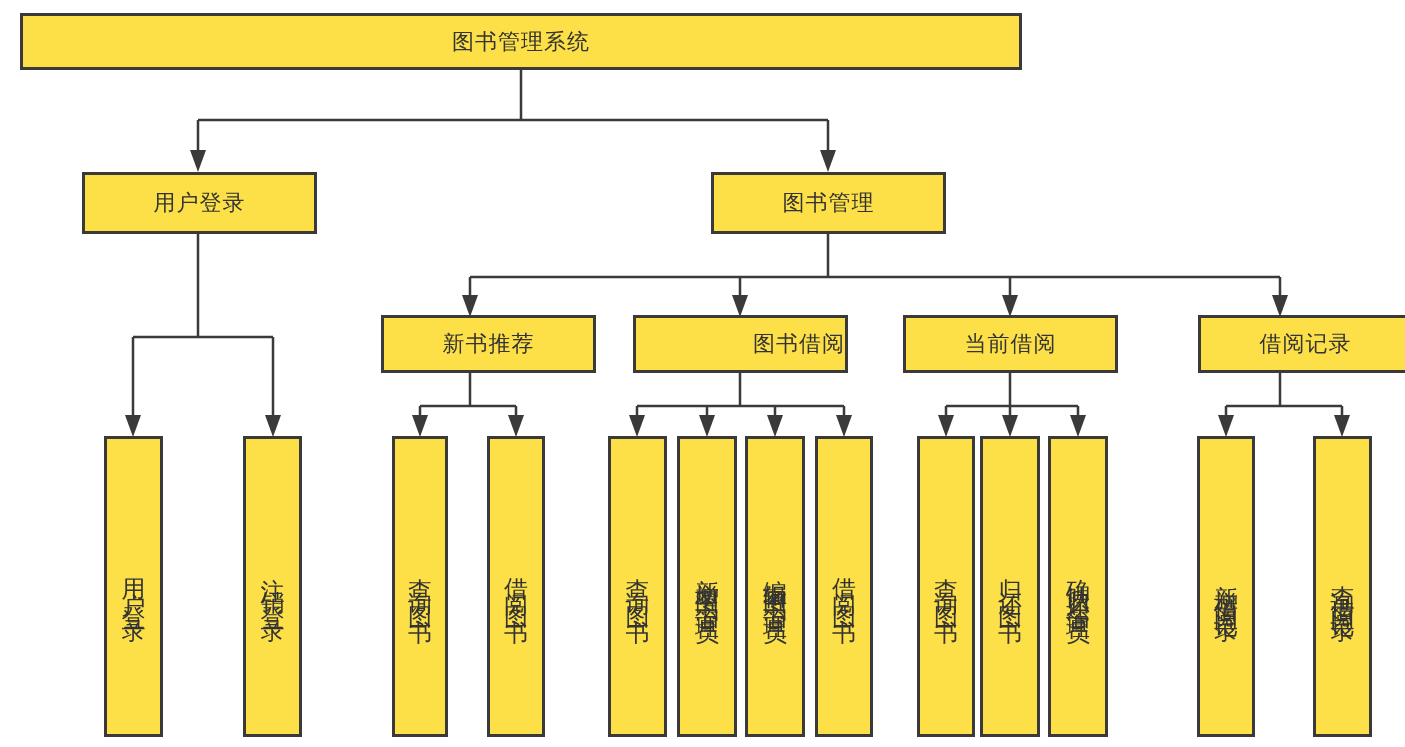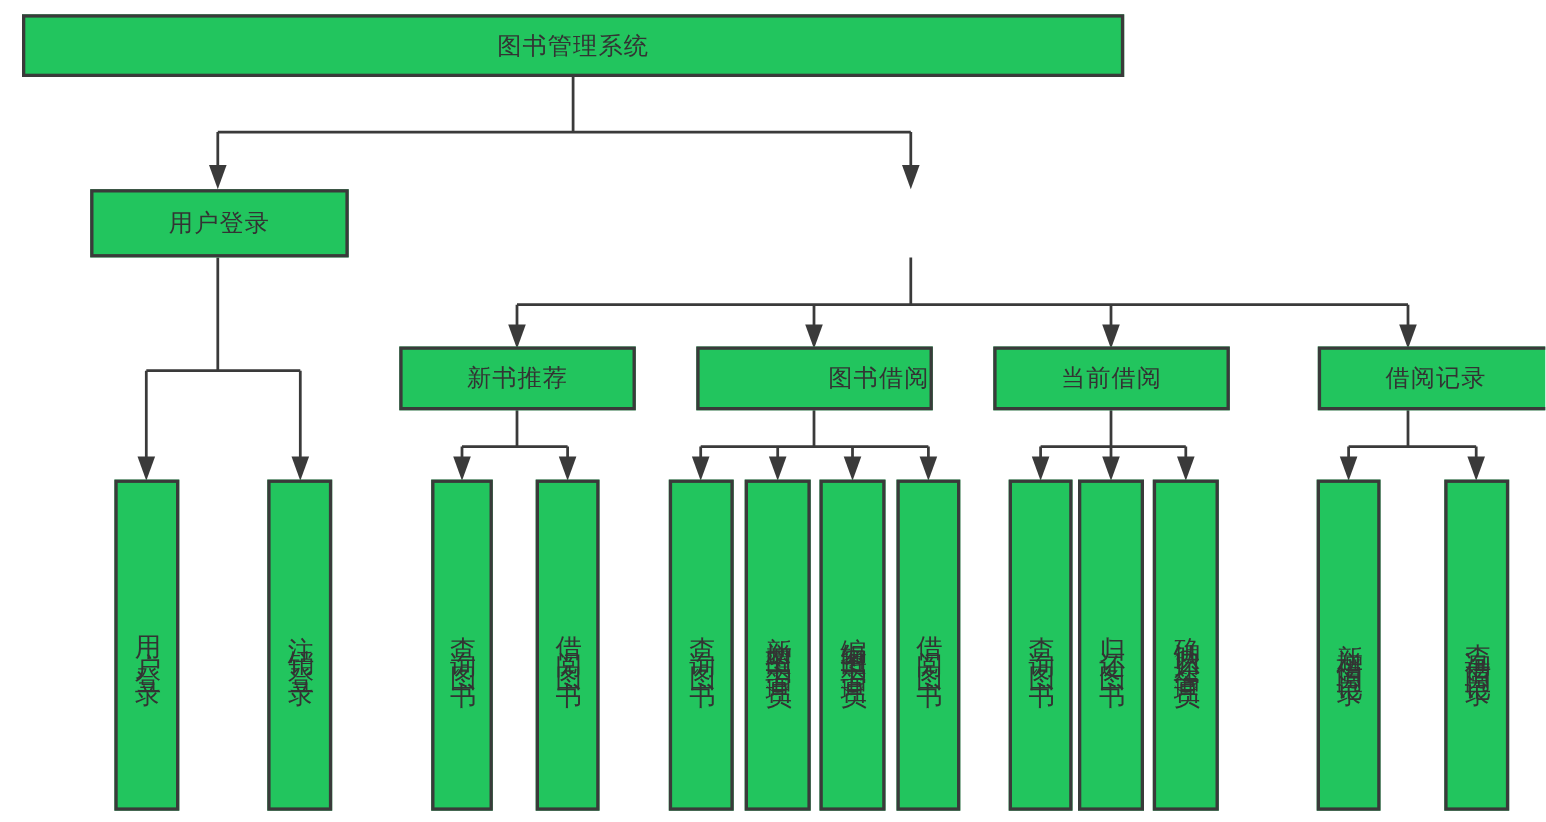--- a/index.html
+++ b/index.html
@@ -11,21 +11,21 @@
     width: 1405px;
     height: 747px;
     background: #ffffff;
     overflow: hidden;
   }
 
   .connectors { position: absolute; left: 0; top: 0; z-index: 0; }
 
   .box {
     position: absolute;
-    background: #22c55e;
+    background: #fde047;
     border: 3px solid #3a3a3a;
     color: #333333;
     display: flex;
     align-items: center;
     justify-content: center;
     z-index: 1;
   }
 
   .hbox { font-size: 22px; letter-spacing: 1px; }
 
@@ -96,22 +96,25 @@
     </g>
   </svg>
 
   <div class="box hbox" style="left:20px; top:13px; width:1002px; height:57px;">
     <span>图书管理系统</span>
   </div>
 
   <div class="box hbox" style="left:82px; top:172px; width:235px; height:62px;">
     <span>用户登录</span>
   </div>
+  <div class="box hbox" style="left:711px; top:172px; width:235px; height:62px;">
+    <span>图书管理</span>
+  </div>
 
-  <div class="box hbox" style="left:363px; top:315px; width:215px; height:58px;">
+  <div class="box hbox" style="left:381px; top:315px; width:215px; height:58px;">
     <span>新书推荐</span>
   </div>
   <div class="box hbox" style="left:633px; top:315px; width:215px; height:58px;justify-content:flex-end;">
     <span>图书借阅</span>
   </div>
   <div class="box hbox" style="left:903px; top:315px; width:215px; height:58px;">
     <span>当前借阅</span>
   </div>
   <div class="box hbox" style="left:1198px; top:315px; width:215px; height:58px;">
     <span>借阅记录</span>

